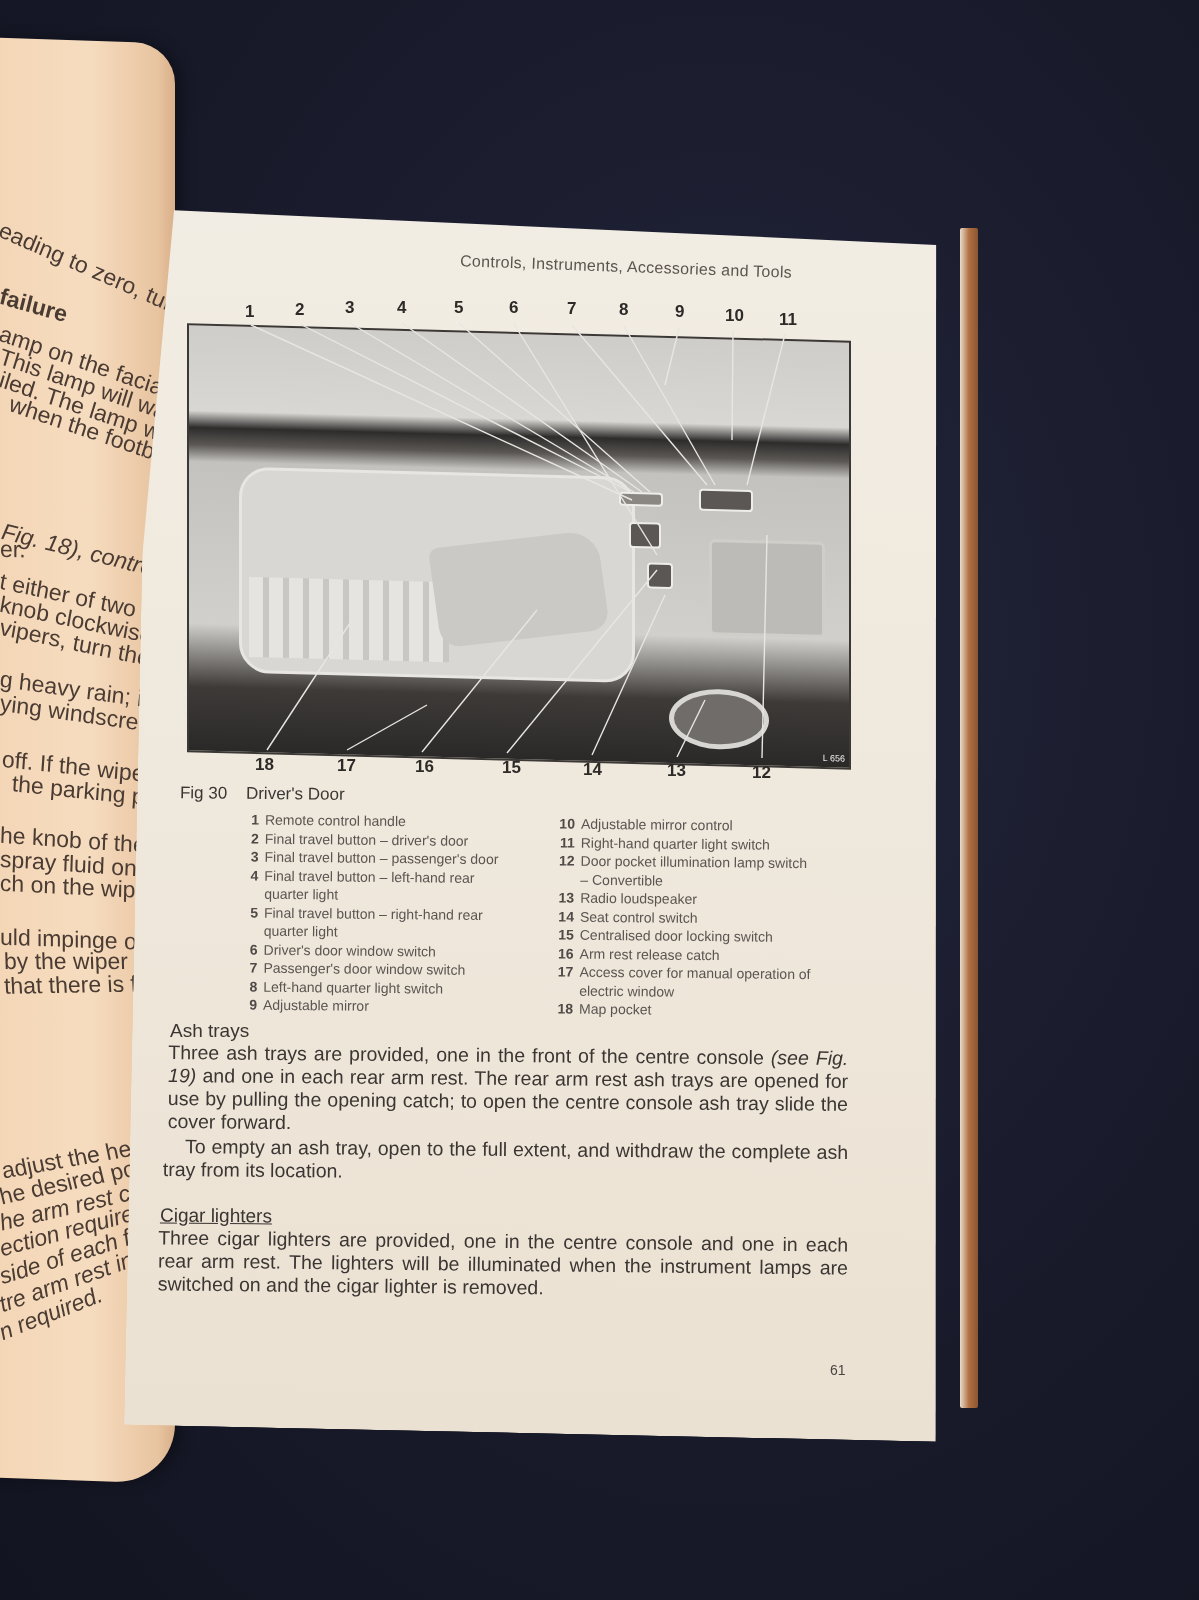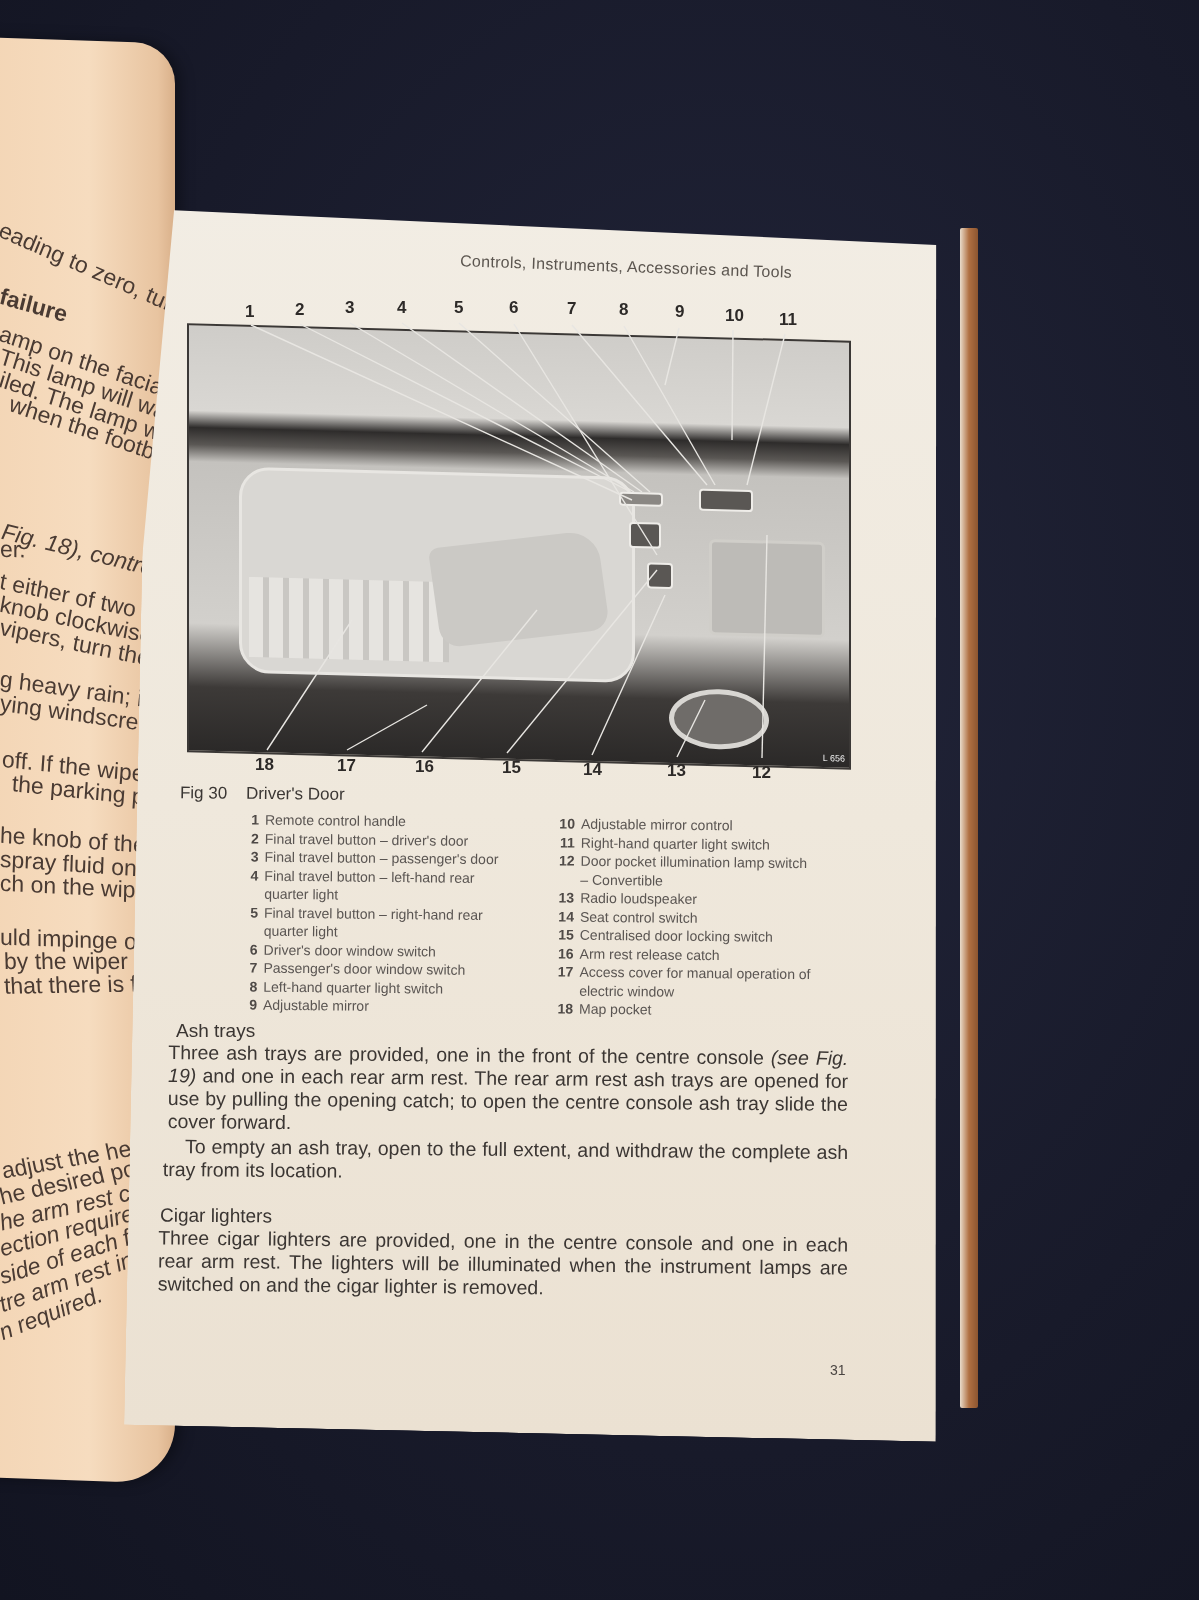--- a/index.html
+++ b/index.html
@@ -275,22 +275,22 @@
   <div class="key-item">
       <span class="k-num">17</span>
       <span class="k-label" style="max-width:260px;">Access cover for manual operation of electric window</span>
     </div>
   <div class="key-item">
       <span class="k-num">18</span>
       <span class="k-label">Map pocket</span>
     </div>
 </div>
 
-<div class="section-title" style="left:176px;top:1020px;">Ash trays</div>
+<div class="section-title" style="left:170px;top:1020px;">Ash trays</div>
 <div class="body-text" style="left:168px;top:1044px;width:680px;transform:rotate(0.5deg);">
   <span>Three ash trays are provided, one in the front of the centre console </span><span class="ital">(see Fig. 19)</span><span> and one in each rear arm rest. The rear arm rest ash trays are opened for use by pulling the opening catch; to open the centre console ash tray slide the cover forward.</span>
 </div>
 <div class="body-text" style="left:163px;top:1138px;width:685px;text-indent:22px;transform:rotate(0.5deg);">To empty an ash tray, open to the full extent, and withdraw the complete ash tray from its location.</div>
 
-<div class="section-title" style="left:160px;top:1205px;transform:rotate(0.5deg);">Cigar lighters</div>
+<div class="section-title" style="left:160px;top:1205px;transform:rotate(0.5deg);text-decoration:underline;">Cigar lighters</div>
 <div class="body-text" style="left:158px;top:1230px;width:690px;transform:rotate(0.6deg);">Three cigar lighters are provided, one in the centre console and one in each rear arm rest. The lighters will be illuminated when the instrument lamps are switched on and the cigar lighter is removed.</div>
 
-<div class="page-number">31</div>
+<div class="page-number">61</div>
 
 </body></html>

